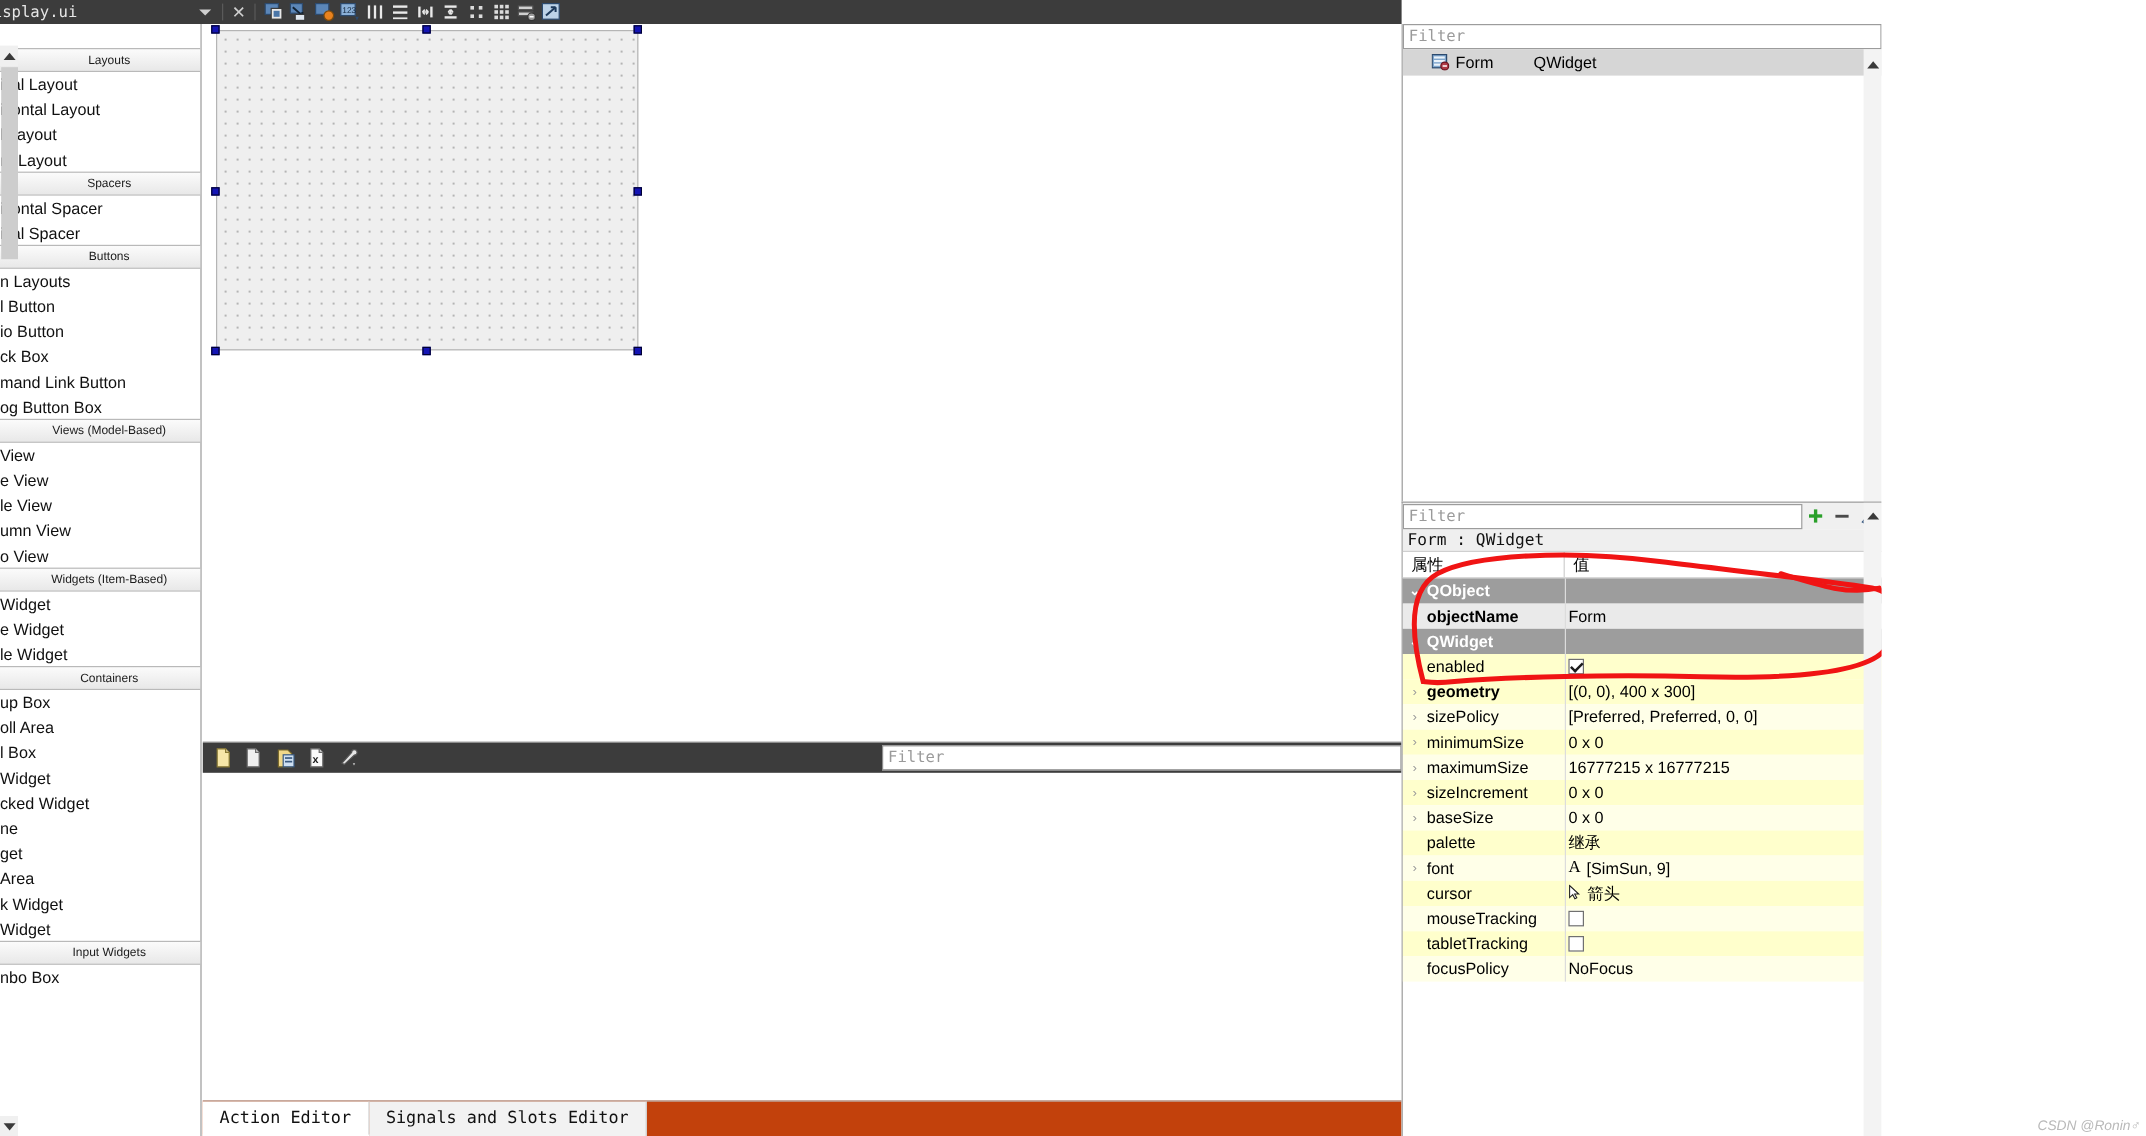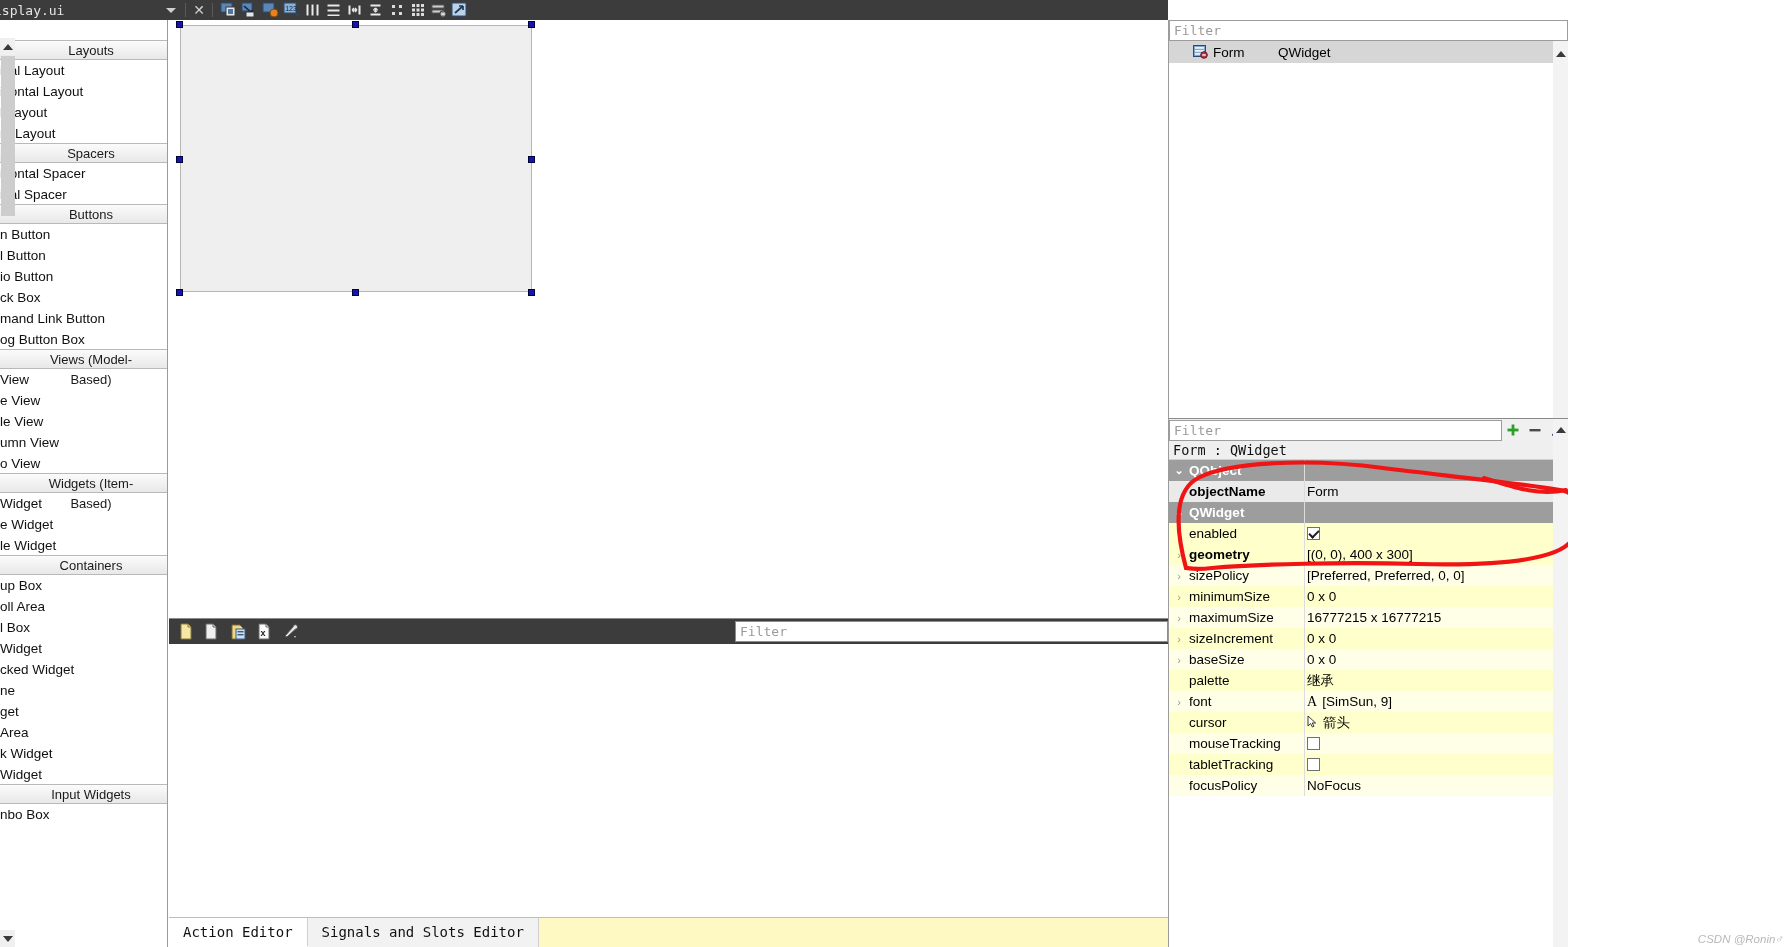--- a/index.html
+++ b/index.html
@@ -47,21 +47,21 @@
     background: #fff; border-right: 1px solid #9b9b9b; overflow: hidden;
   }
   .wb-search {
     height: 21px; border-bottom: 1px solid #c8c8c8; background: #fff;
   }
   .wb-list { position: relative; }
   .wb-cat {
     height: 20px; line-height: 20px; text-align: center;
     background: linear-gradient(#fbfbfb, #e8e8e8);
     border-top: 1px solid #b9b9b9; border-bottom: 1px solid #b9b9b9;
-    font-size: 13px; color: #1a1a1a; margin-top: -1px;
+    font-size: 10px; color: #1a1a1a; margin-top: -1px;
     padding-right: 17px;
     padding-left: 32px;
   }
   .wb-item {
     height: 21px; line-height: 21px; font-size: 13.5px; color: #101010;
     padding-left: 0px; white-space: nowrap; overflow: hidden;
   }
   .wb-arrow-up, .wb-arrow-dn {
     position: absolute; left: 0; width: 15px; height: 17px;
     background: #f0f0f0; display: flex; align-items: center; justify-content: center;
@@ -109,21 +109,21 @@
     line-height: 19px; padding-left: 4px;
   }
   .ae-head { height: 25px; display: flex; border-bottom: 1px solid #c6c6c6; background: #fff; }
   .ae-head div {
     font-size: 13.5px; color: #111; line-height: 25px;
     padding-left: 9px; border-right: 1px solid #d3d3d3;
   }
   .ae-body { height: 248px; background: #fff; }
   .ae-tabs {
     position: absolute; left: 0; bottom: 0; width: 100%; height: 30px;
-    border-top: 1px solid #bdbdbd; background: #fef9c3; display: flex; align-items: stretch;
+    border-top: 1px solid #bdbdbd; background: #c2410c; display: flex; align-items: stretch;
   }
   .ae-tab {
     font-family: "DejaVu Sans Mono", monospace; font-size: 14px; color: #111;
     padding: 0 14px; line-height: 29px; border-right: 1px solid #cfcfcf;
   }
   .ae-tab.active { background: #fff; border-bottom: 2px solid #fff; }
   .ae-tab.inactive { background: #f2f2f2; }
 
   
   .objinspector {
@@ -328,21 +328,21 @@
     <div class="wb-list" id="wb-list">
         <div class="wb-cat">Layouts</div>
         <div class="wb-item">ical Layout</div>
         <div class="wb-item">izontal Layout</div>
         <div class="wb-item">l Layout</div>
         <div class="wb-item">m Layout</div>
         <div class="wb-cat">Spacers</div>
         <div class="wb-item">izontal Spacer</div>
         <div class="wb-item">ical Spacer</div>
         <div class="wb-cat">Buttons</div>
-        <div class="wb-item">n Button</div>
+        <div class="wb-item">n Layouts</div>
         <div class="wb-item">l Button</div>
         <div class="wb-item">io Button</div>
         <div class="wb-item">ck Box</div>
         <div class="wb-item">mand Link Button</div>
         <div class="wb-item">og Button Box</div>
         <div class="wb-cat">Views (Model-Based)</div>
         <div class="wb-item">View</div>
         <div class="wb-item">e View</div>
         <div class="wb-item">le View</div>
         <div class="wb-item">umn View</div>
@@ -466,20 +466,24 @@
           <rect x="1.5" y="6" width="11" height="2.4" fill="#4a4a4a"></rect>
         </svg>
       </div>
       <div class="pe-tool">
         <svg width="15" height="14" viewBox="0 0 15 14">
           <path d="M2 12 L10 3 a2.1 2.1 0 1 1 2.1 2.1 L4 13 z" fill="#9fb8d0" stroke="#3a5a80"></path>
         </svg>
       </div>
     </div>
     <div class="pe-title">Form : QWidget</div>
+    <div class="pe-head">
+      <div style="width:135px;border-right:1px solid #cfcfcf;">属性</div>
+      <div style="flex:1">值</div>
+    </div>
     <div class="pe-rows" id="pe-rows">
         <div class="pe-group">
           <span class="tw">⌄</span>
           <span>QObject</span>
         </div>
         <div class="pe-prow nameRow bold">
           <span class="tw"></span>
           <span class="pname">objectName</span>
           <span class="pval">
             <span>Form</span>

